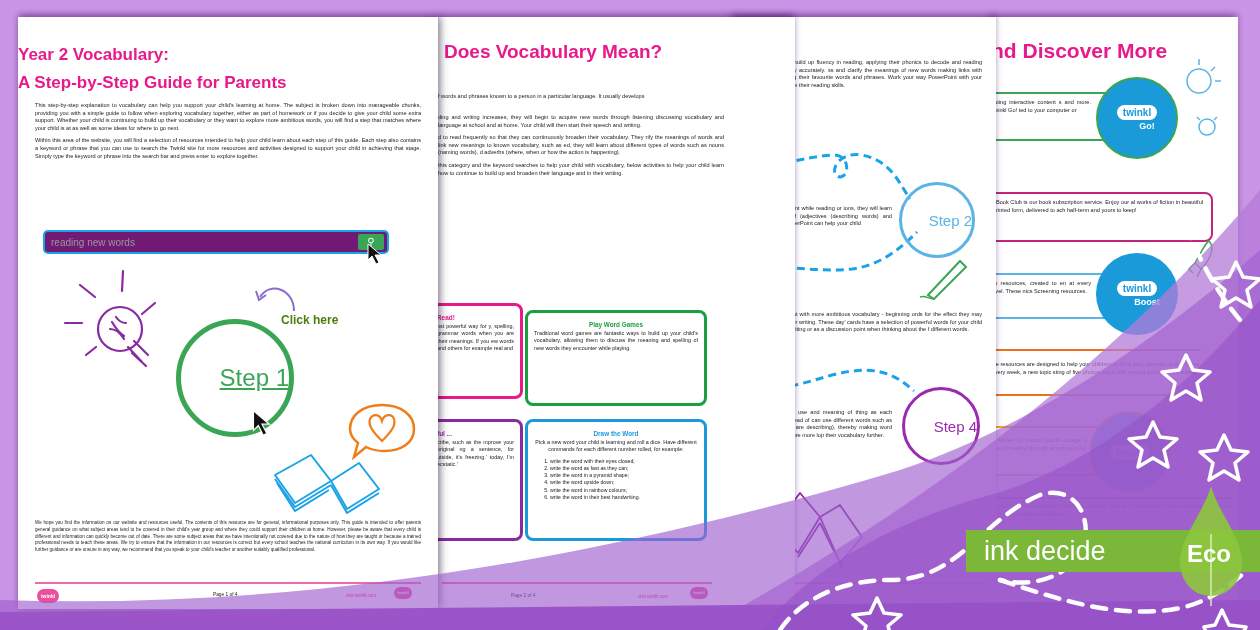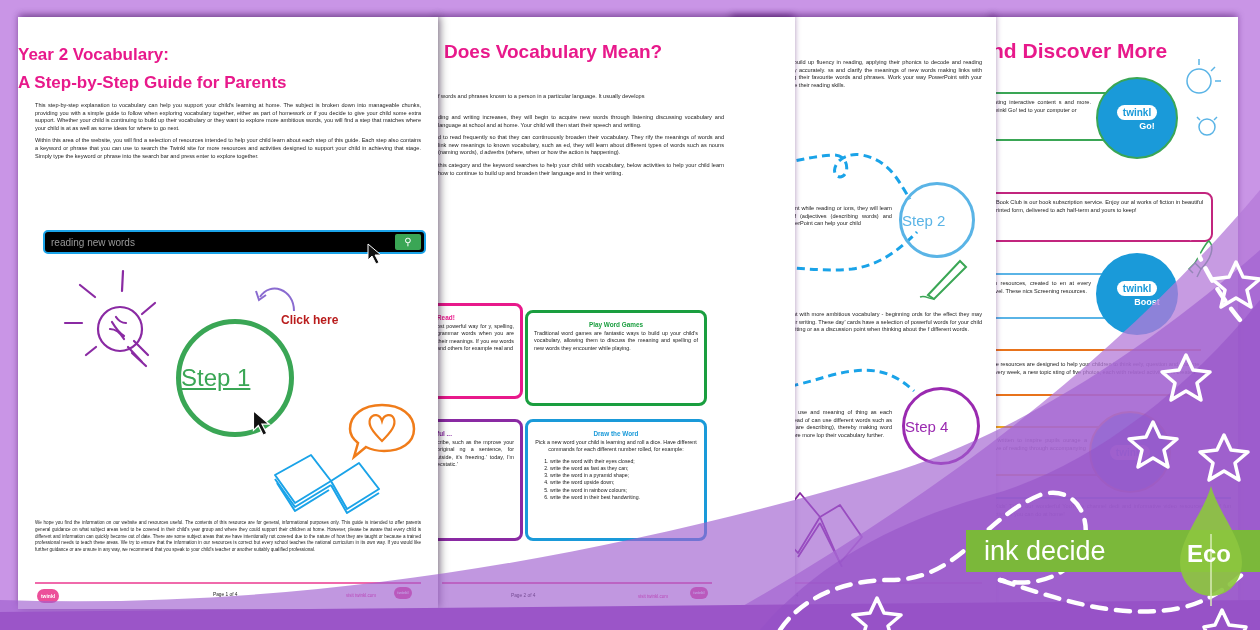--- a/index.html
+++ b/index.html
@@ -23,38 +23,38 @@
   .p4 { left: 991px; width: 247px; z-index: 1; }
 
   .title-pink { color: #e8198b; font-weight: bold; }
   .body-text { font-size: 5.6px; line-height: 7.6px; color: #222; text-align: justify; }
 
   
   .p1 .title { position: absolute; top: 24px; left: 0; width: 100%; text-align: left; font-size: 17px; line-height: 28px; }
   .p1 .intro { position: absolute; top: 85px; left: 17px; width: 386px; }
   .p1 .intro p { margin-bottom: 5px; }
   .search-box {
-    position: absolute; top: 213px; left: 25px; width: 383px; height: 24px;
-    border: 2px solid #1aa3e8; border-radius: 5px; background: #000000;
+    position: absolute; top: 213px; left: 25px; width: 346px; height: 24px;
+    border: 2px solid #1aa3e8; border-radius: 5px; background: #701a75;
   }
   .search-box input {
     border: none; outline: none; background: transparent; width: 320px; height: 20px;
     padding-left: 6px; font-size: 10px; color: #999; font-family: "Liberation Sans", sans-serif;
   }
   .search-btn {
     position: absolute; right: 3px; top: 2px; width: 26px; height: 16px;
     background: #3aa655; border-radius: 2px; color: #fff; font-size: 10px; text-align: center; line-height: 16px;
   }
   .cursor { position: absolute; width: 18px; height: 22px; }
   .step-circle {
-    position: absolute; border-radius: 50%; display: flex; align-items: center; justify-content: flex-start;
+    position: absolute; border-radius: 50%; display: flex; align-items: center; justify-content: flex-end;
     font-weight: normal;
   }
   .p1 .step1 { top: 302px; left: 158px; width: 118px; height: 118px; border: 5px solid #3aa655; color: #3aa655; font-size: 24px; text-decoration: underline; }
-  .click-here { position: absolute; top: 296px; left: 263px; color: #b91c1c; font-size: 12px; font-weight: bold; }
+  .click-here { position: absolute; top: 296px; left: 263px; color: #4d7c0f; font-size: 12px; font-weight: bold; }
   .p1 .disclaimer { position: absolute; top: 503px; left: 17px; width: 386px; font-size: 4.6px; line-height: 6.8px; }
   .footer-line { position: absolute; height: 2px; background: #f06aab; }
   .p1 .footer-line { top: 565px; left: 17px; width: 386px; }
   .page-num { position: absolute; font-size: 4.8px; color: #222; }
   .p1 .page-num { top: 575px; left: 195px; }
   .footer-url { position: absolute; font-size: 4.5px; color: #e8198b; }
   .p1 .footer-url { top: 576px; left: 328px; }
   .twinkl-logo {
     position: absolute; width: 22px; height: 14px; border-radius: 8px; background: #ec4f9a;
     color: #fff; font-size: 5px; text-align: center; line-height: 14px; font-weight: bold;

